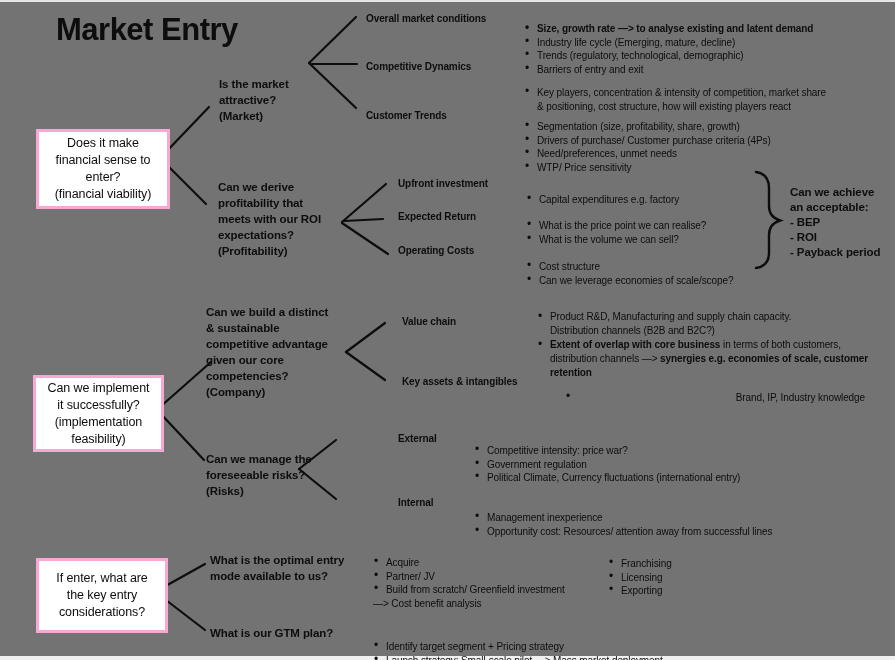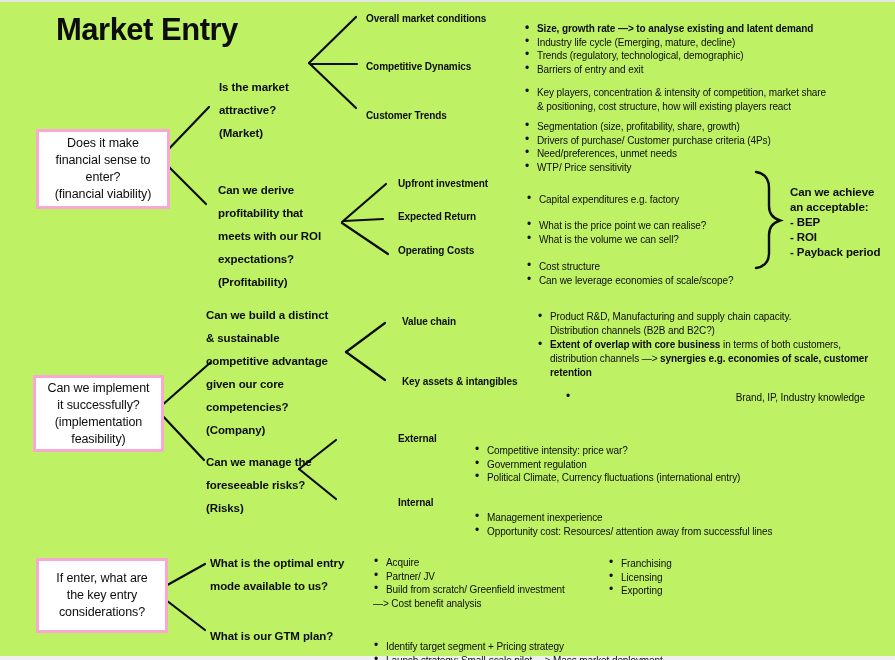--- a/index.html
+++ b/index.html
@@ -1,33 +1,33 @@
 <!DOCTYPE html>
 <html><head>
 <meta charset="utf-8">
 <style>
   html,body{margin:0;padding:0;background:#fff;}
   .stage{
-    position:relative;width:895px;height:660px;background:#bef264;overflow:hidden;
+    position:relative;width:895px;height:660px;background:#737373;overflow:hidden;
     font-family:"Liberation Sans", sans-serif;color:#0d0d0d;letter-spacing:-0.1px;
   }
   .edge{position:absolute;left:0;width:895px;}
   .edge.top{top:0;height:2px;background:#e6e6e6;}
   .edge.bottom{bottom:0;height:4px;background:#f0f0f0;}
   .wires{position:absolute;left:0;top:0;width:895px;height:660px;}
   .title{
     position:absolute;left:56px;top:12px;margin:0;
     font-size:31px;font-weight:700;letter-spacing:-0.5px;white-space:pre;
   }
   .qbox{
     position:absolute;border:3px solid #f9a8d4;display:flex;align-items:center;justify-content:center;
     text-align:center;font-size:12.5px;line-height:17px;white-space:pre-line;background:#fff;
   }
   .node{
-    position:absolute;font-weight:700;font-size:11.5px;line-height:23px;white-space:pre-line;
+    position:absolute;font-weight:700;font-size:11.5px;line-height:16px;white-space:pre-line;
   }
   .lbl{
     position:absolute;font-weight:700;font-size:10px;line-height:14px;white-space:pre;text-align:center;
   }
   .bl{
     position:absolute;margin:16px;padding:0;list-style:none;font-size:10px;line-height:13.5px;
   }
   .bl li{position:relative;padding-left:13px;white-space:pre-line;}
   .bl li::before{content:"\2022";position:absolute;left:1px;top:-1px;font-size:12px;}
   .bl li.nob{padding-left:0;}

